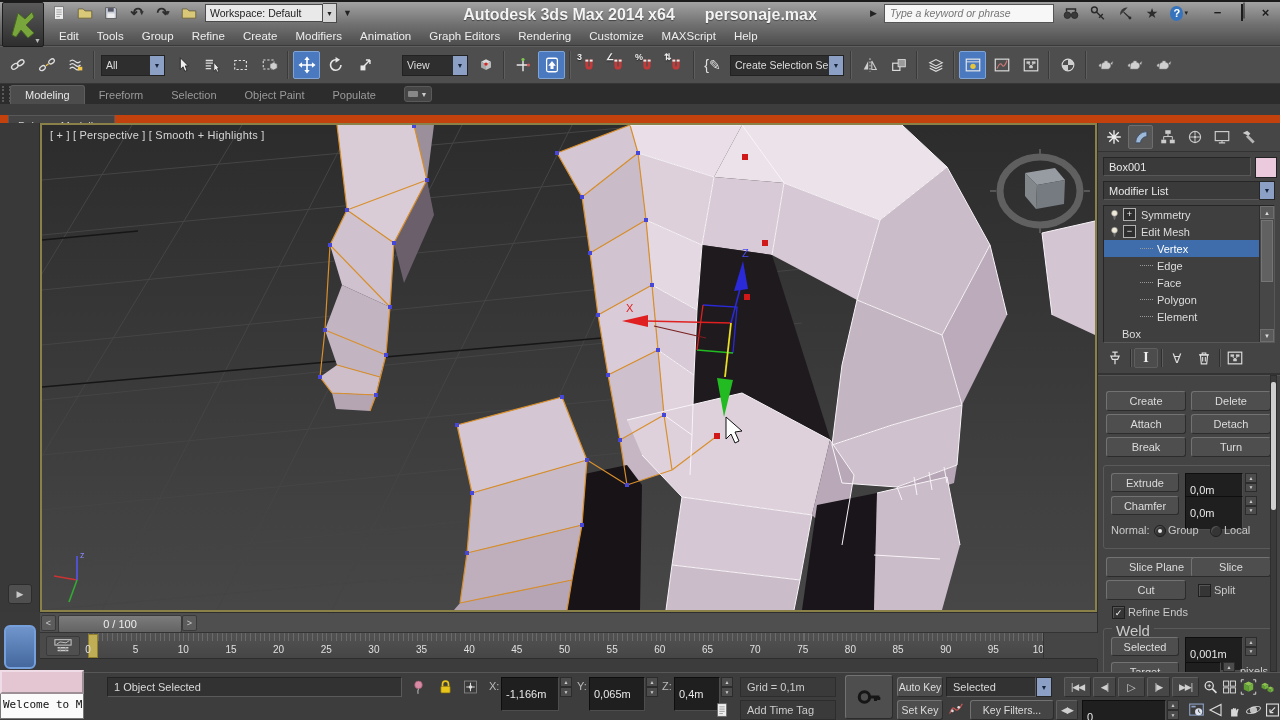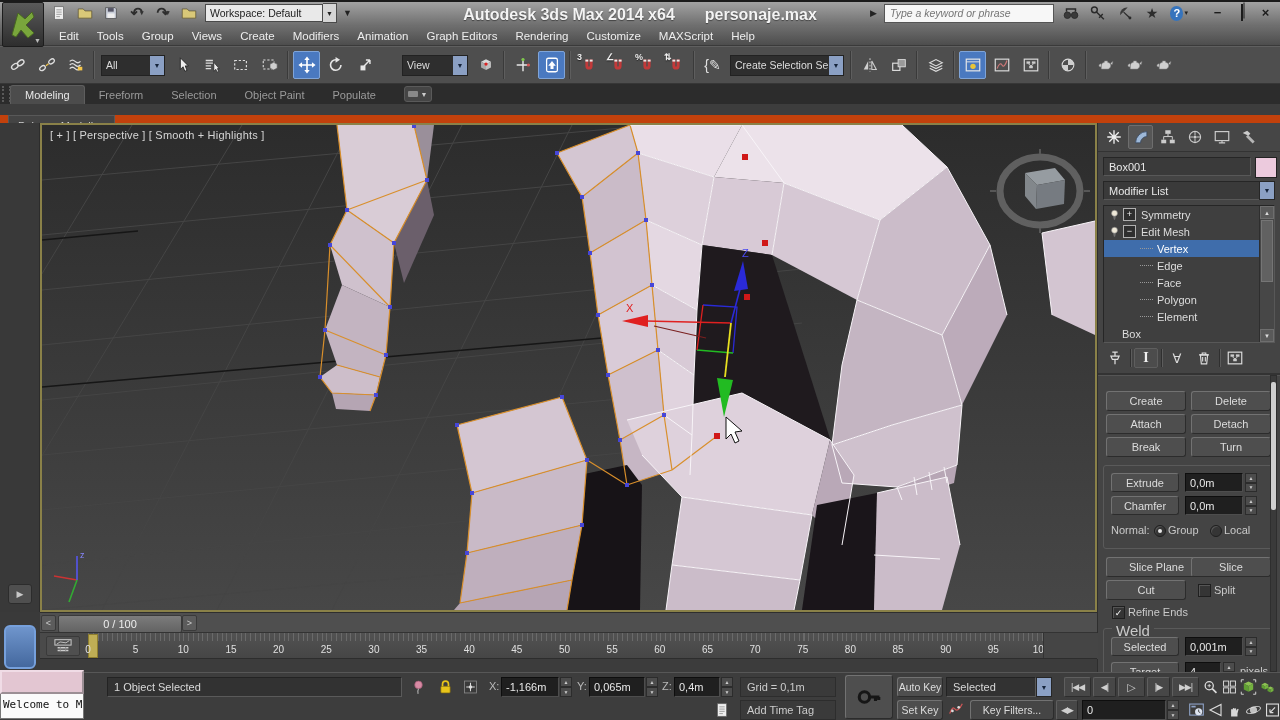--- a/index.html
+++ b/index.html
@@ -87,21 +87,21 @@
   .sc-btn{width:14px;height:13px;background:#5a5a5a;border:1px solid #6e6e6e;box-sizing:border-box;font-size:6px;color:#ddd;display:flex;align-items:center;justify-content:center;padding:0}
   #stack-thumb{position:absolute;left:1px;top:14px;width:12px;height:62px;background:#616161;border:1px solid #757575;box-sizing:border-box}
   #stack-tools{left:5px;top:224px;width:172px;height:22px;display:flex;align-items:center;gap:3px}
   .st-btn{width:24px;height:20px;background:transparent;border:1px solid transparent;display:flex;align-items:center;justify-content:center;padding:0;color:#ddd}
   .st-btn.frame{border:1px solid #5e5e5e;border-radius:2px;background:#4c4c4c}
   .st-sep{width:1px;height:18px;background:#2f2f2f;box-shadow:1px 0 0 #5c5c5c}
   #cp-divider{left:0;top:250px;width:183px;height:2px;background:#333;box-shadow:0 1px 0 #555}
   .mxb{background:#4e4e4e;border:1px solid;border-color:#727272 #2c2c2c #2c2c2c #727272;border-radius:3px;color:#dcdcdc;
     font-size:11px;display:flex;align-items:center;justify-content:center;box-sizing:border-box;padding:0;font-family:"Liberation Sans",sans-serif}
   .inp{background:#1f1f1f;border:1px solid;border-color:#0e0e0e #4d4d4d #4d4d4d #0e0e0e;color:#e8e8e8;font-size:11px;
-    display:flex;align-items:center;padding:8px 4px;box-sizing:border-box}
+    display:flex;align-items:center;padding:16px 4px;box-sizing:border-box}
   .spin{width:12px;display:flex;flex-direction:column}
   .spin span{height:9.5px;background:#4c4c4c;border:1px solid #2c2c2c;font-size:5px;color:#ccc;display:flex;align-items:center;justify-content:center}
   .cp-lab{font-size:11px;color:#c9c9c9}
   .groupbox{position:absolute;border:1px solid #5a5a5a;border-radius:3px;box-sizing:border-box}
   .legend{position:absolute;top:-7px;left:8px;background:#444;padding:0 4px;font-size:15px;color:#c9c9c9}
   .cb{width:11px;height:11px;background:#353535;border:1px solid #1f1f1f;box-shadow:inset 1px 1px 0 #555;display:flex;align-items:center;justify-content:center;color:#fff;font-size:9px}
   .radio{width:10px;height:10px;border-radius:50%;background:#353535;border:1px solid #1f1f1f;box-shadow:inset 1px 1px 0 #555;display:flex;align-items:center;justify-content:center}
   .radio.on::after{content:"";width:4px;height:4px;border-radius:50%;background:#e8e8e8}
   #cp-scroll{left:172px;top:252px;width:7px;height:297px;background:#3a3a3a;border:1px solid #2e2e2e;box-sizing:border-box}
   #cp-thumb{position:absolute;left:0px;top:6px;width:5px;height:128px;background:#cfcfcf;border-radius:2px}
@@ -443,21 +443,21 @@
   <button class="win-ctl">−</button>
   <button class="win-ctl"><span class="win-restore"></span></button>
   <button class="win-ctl">×</button>
 </div>
 
 <div class="abs" id="menubar">
 
 <span class="menu-item">Edit</span>
     <span class="menu-item">Tools</span>
     <span class="menu-item">Group</span>
-    <span class="menu-item">Views</span>
+    <span class="menu-item">Refine</span>
     <span class="menu-item">Create</span>
     <span class="menu-item">Modifiers</span>
     <span class="menu-item">Animation</span>
     <span class="menu-item">Graph Editors</span>
     <span class="menu-item">Rendering</span>
     <span class="menu-item">Customize</span>
     <span class="menu-item">MAXScript</span>
     <span class="menu-item">Help</span>
   </div>
 

